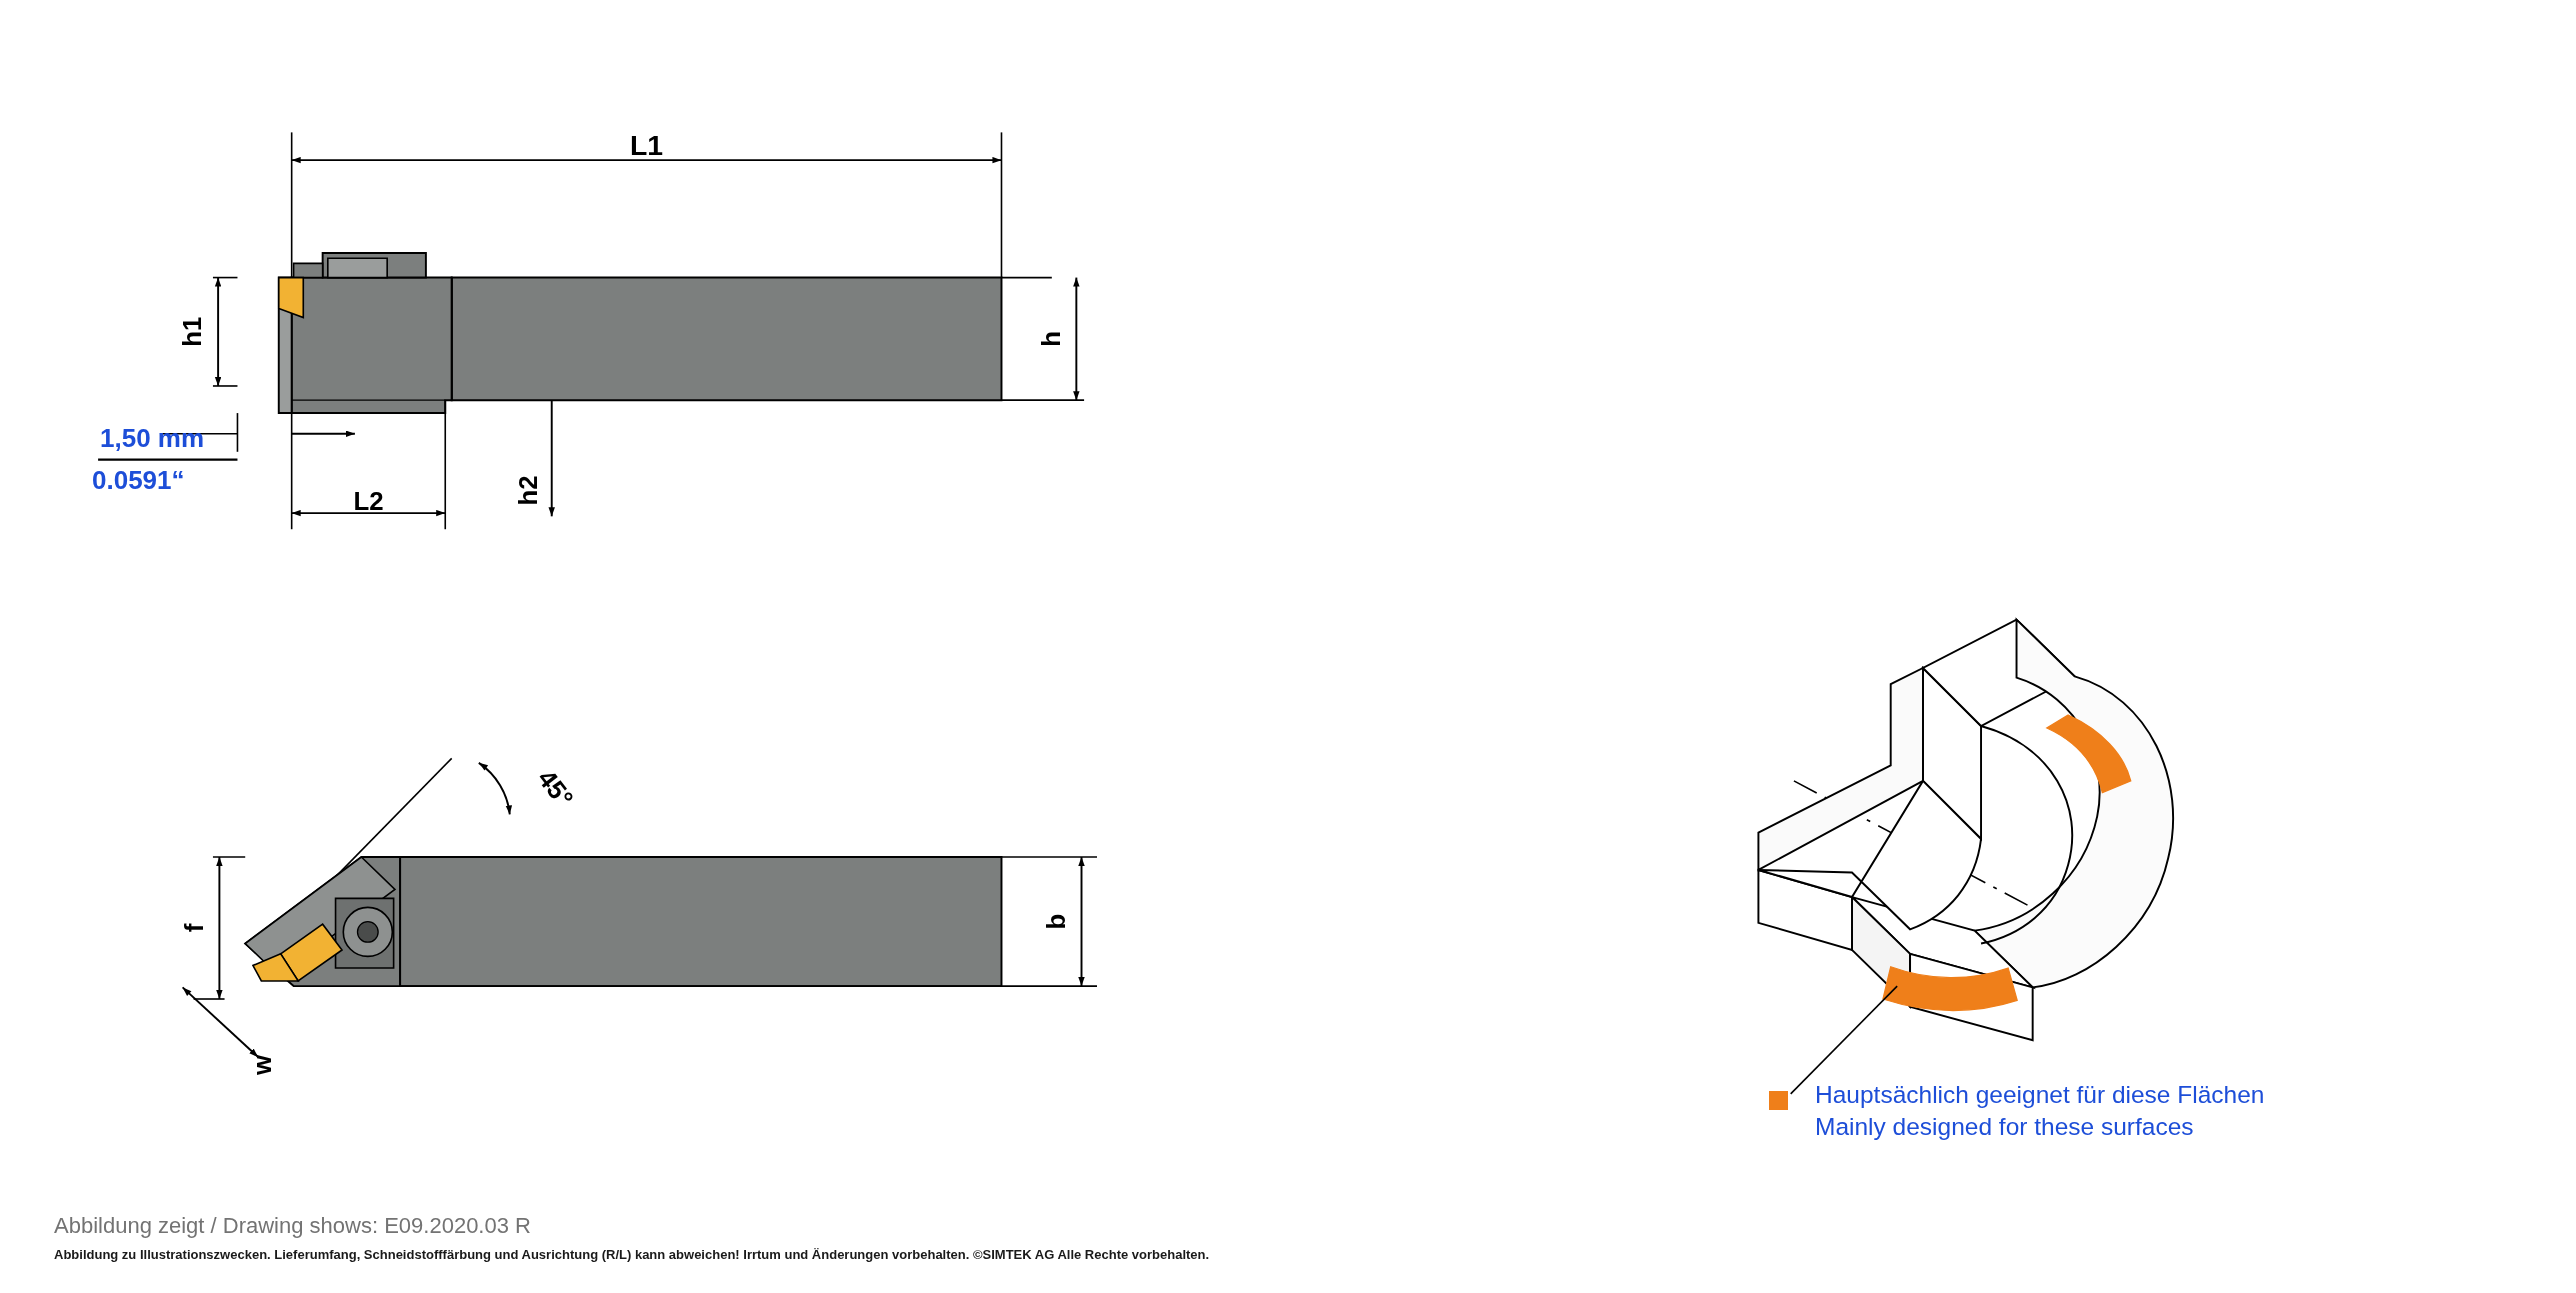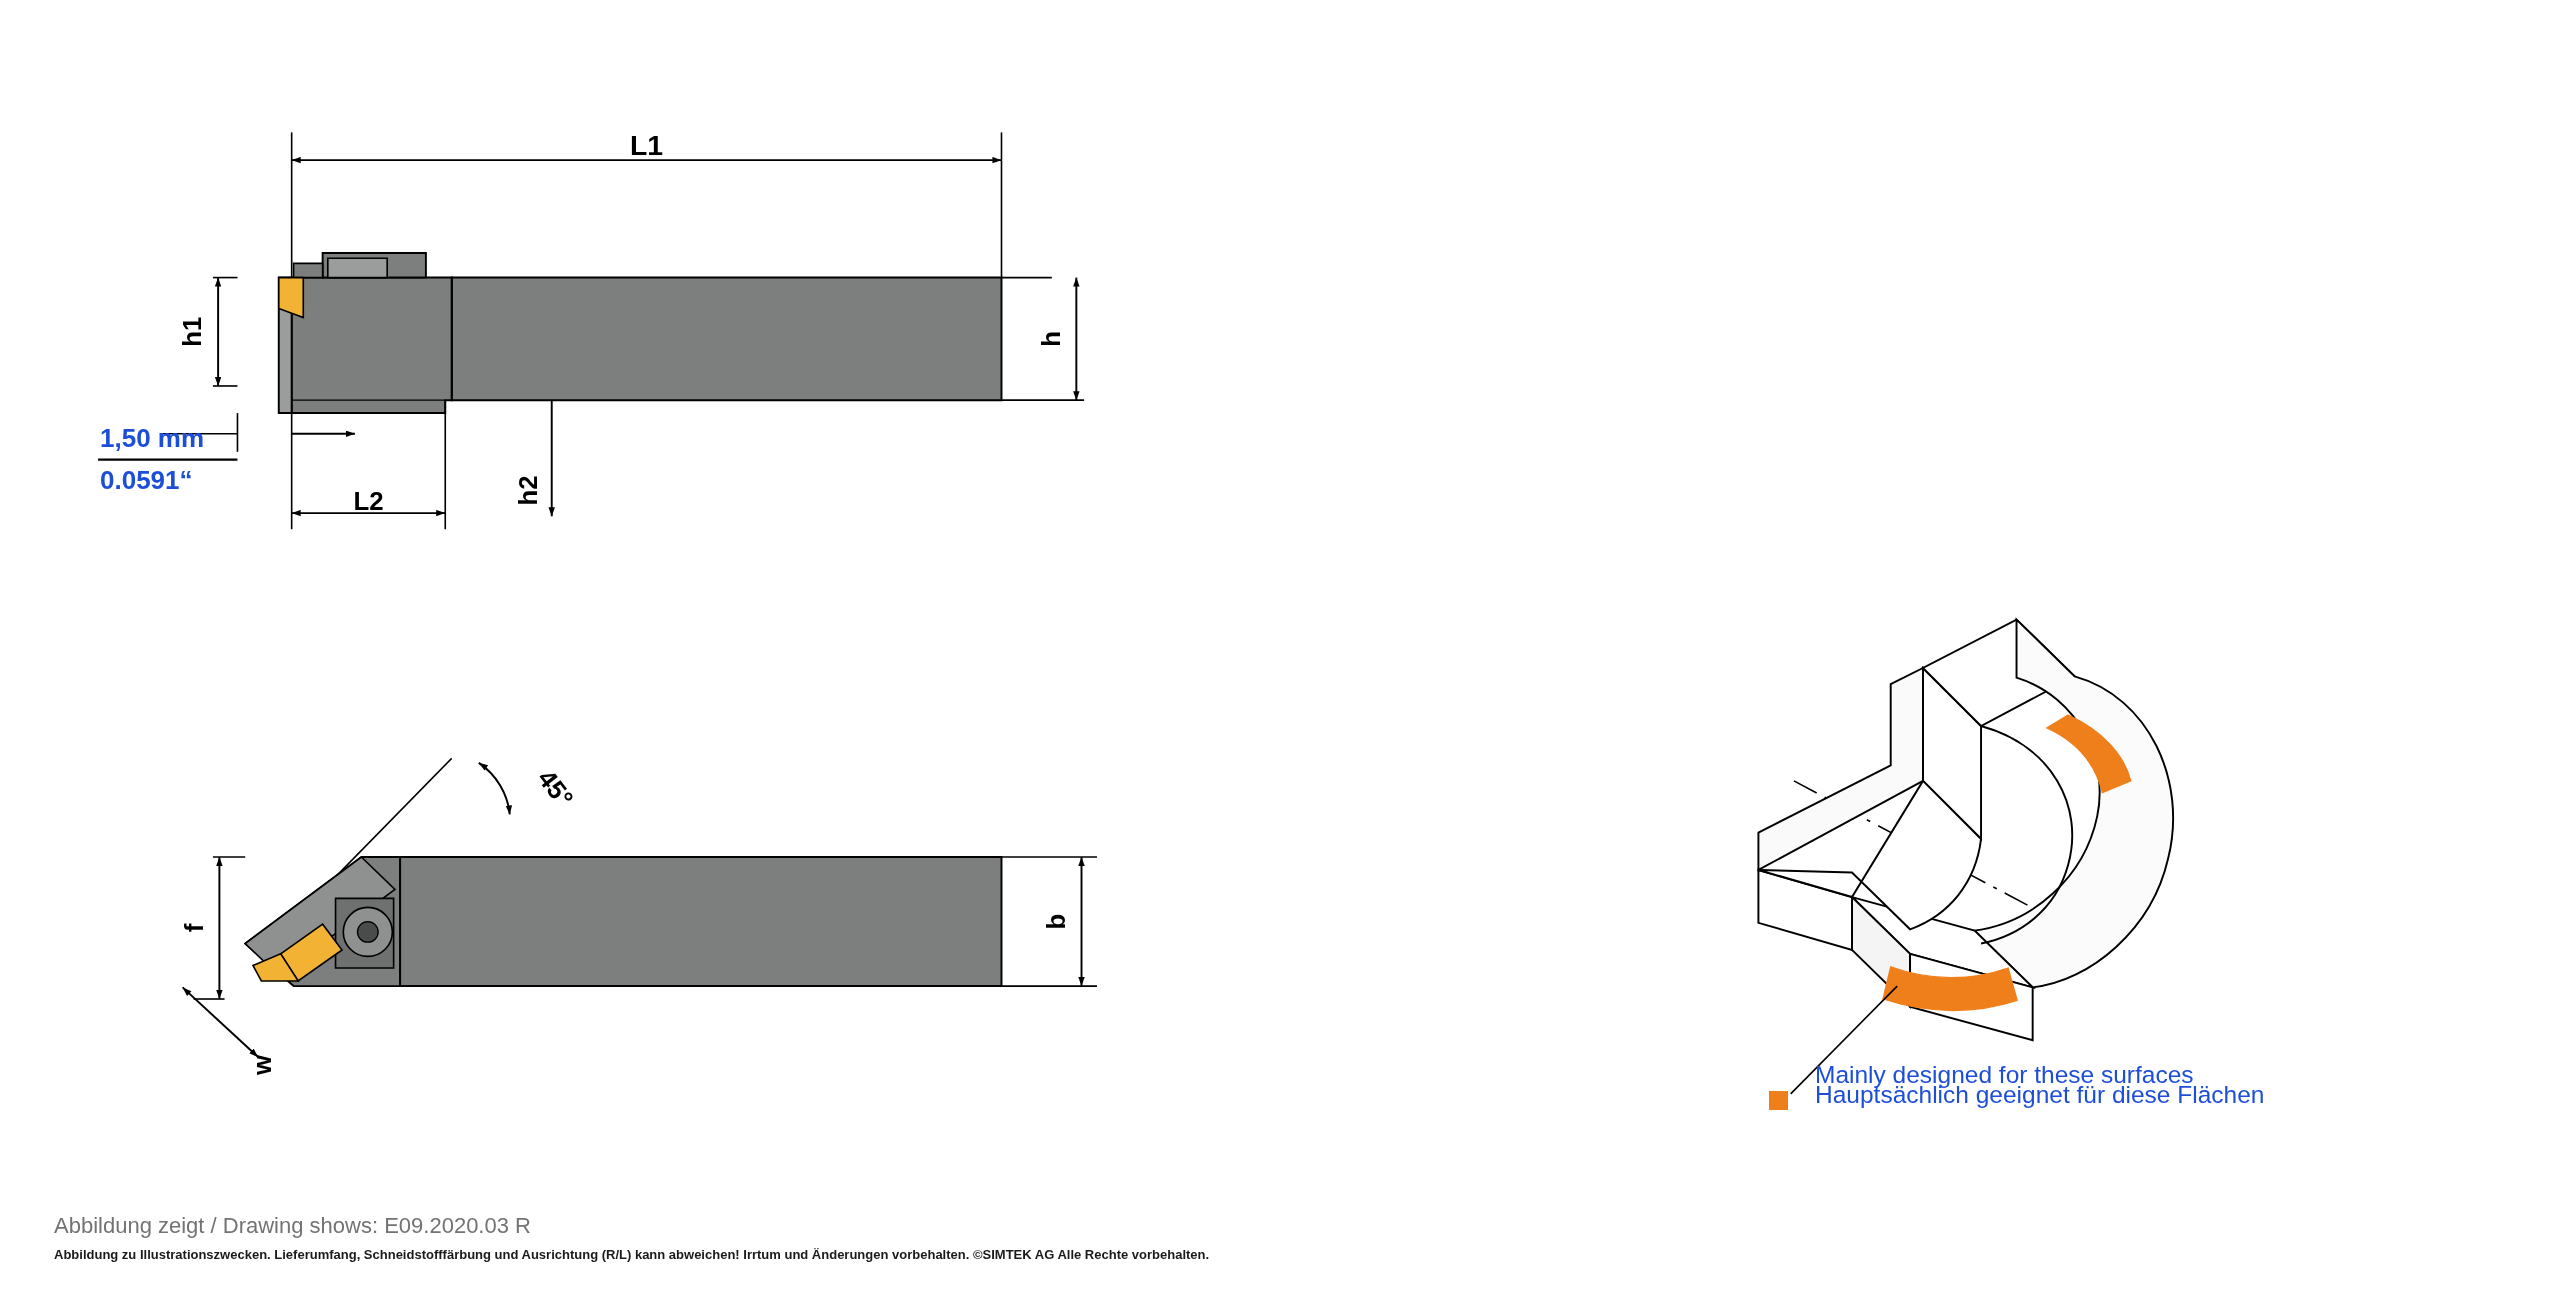--- a/index.html
+++ b/index.html
@@ -207,23 +207,23 @@
                  L 3258,1228 C 3248,1186 3220,1150 3172,1128 Z" fill="#ef7f1a" stroke="#ef7f1a" stroke-width="2"></path>
         <path d="M 2930,1498 C 2990,1520 3055,1520 3112,1500
                  L 3126,1550 C 3058,1572 2986,1570 2918,1548 Z" fill="#ef7f1a" stroke="#ef7f1a" stroke-width="2"></path>
       </g>
 
       <line x1="2775" y1="1695" x2="2940" y2="1528" stroke="#000" stroke-width="2.5"></line>
     </g>
   </svg>
 
   <div class="legend-text" style="left:100px; top:421px; font-weight:bold; font-size:26px;">1,50 mm</div>
-  <div class="legend-text" style="left:100px; top:463px; font-weight:bold; font-size:26px;">0.0591“</div>
+  <div class="legend-text" style="left:92px; top:463px; font-weight:bold; font-size:26px;">0.0591“</div>
 
   <div class="legend-swatch" style="left:1769px; top:1091px;"></div>
   <div class="legend-text" style="left:1815px; top:1079px;">Hauptsächlich geeignet für diese Flächen</div>
-  <div class="legend-text" style="left:1815px; top:1059px;">Mainly designed for these surfaces</div>
+  <div class="legend-text" style="left:1815px; top:1111px;">Mainly designed for these surfaces</div>
 
   <div class="footer-main" style="left:54px; top:1213px;">Abbildung zeigt / Drawing shows: E09.2020.03 R</div>
   <div class="footer-small" style="left:54px; top:1247px;">Abbildung zu Illustrationszwecken. Lieferumfang, Schneidstofffärbung und Ausrichtung (R/L) kann abweichen! Irrtum und Änderungen vorbehalten. ©SIMTEK AG Alle Rechte vorbehalten.</div>
 
 </div>
 
 
 </body></html>

